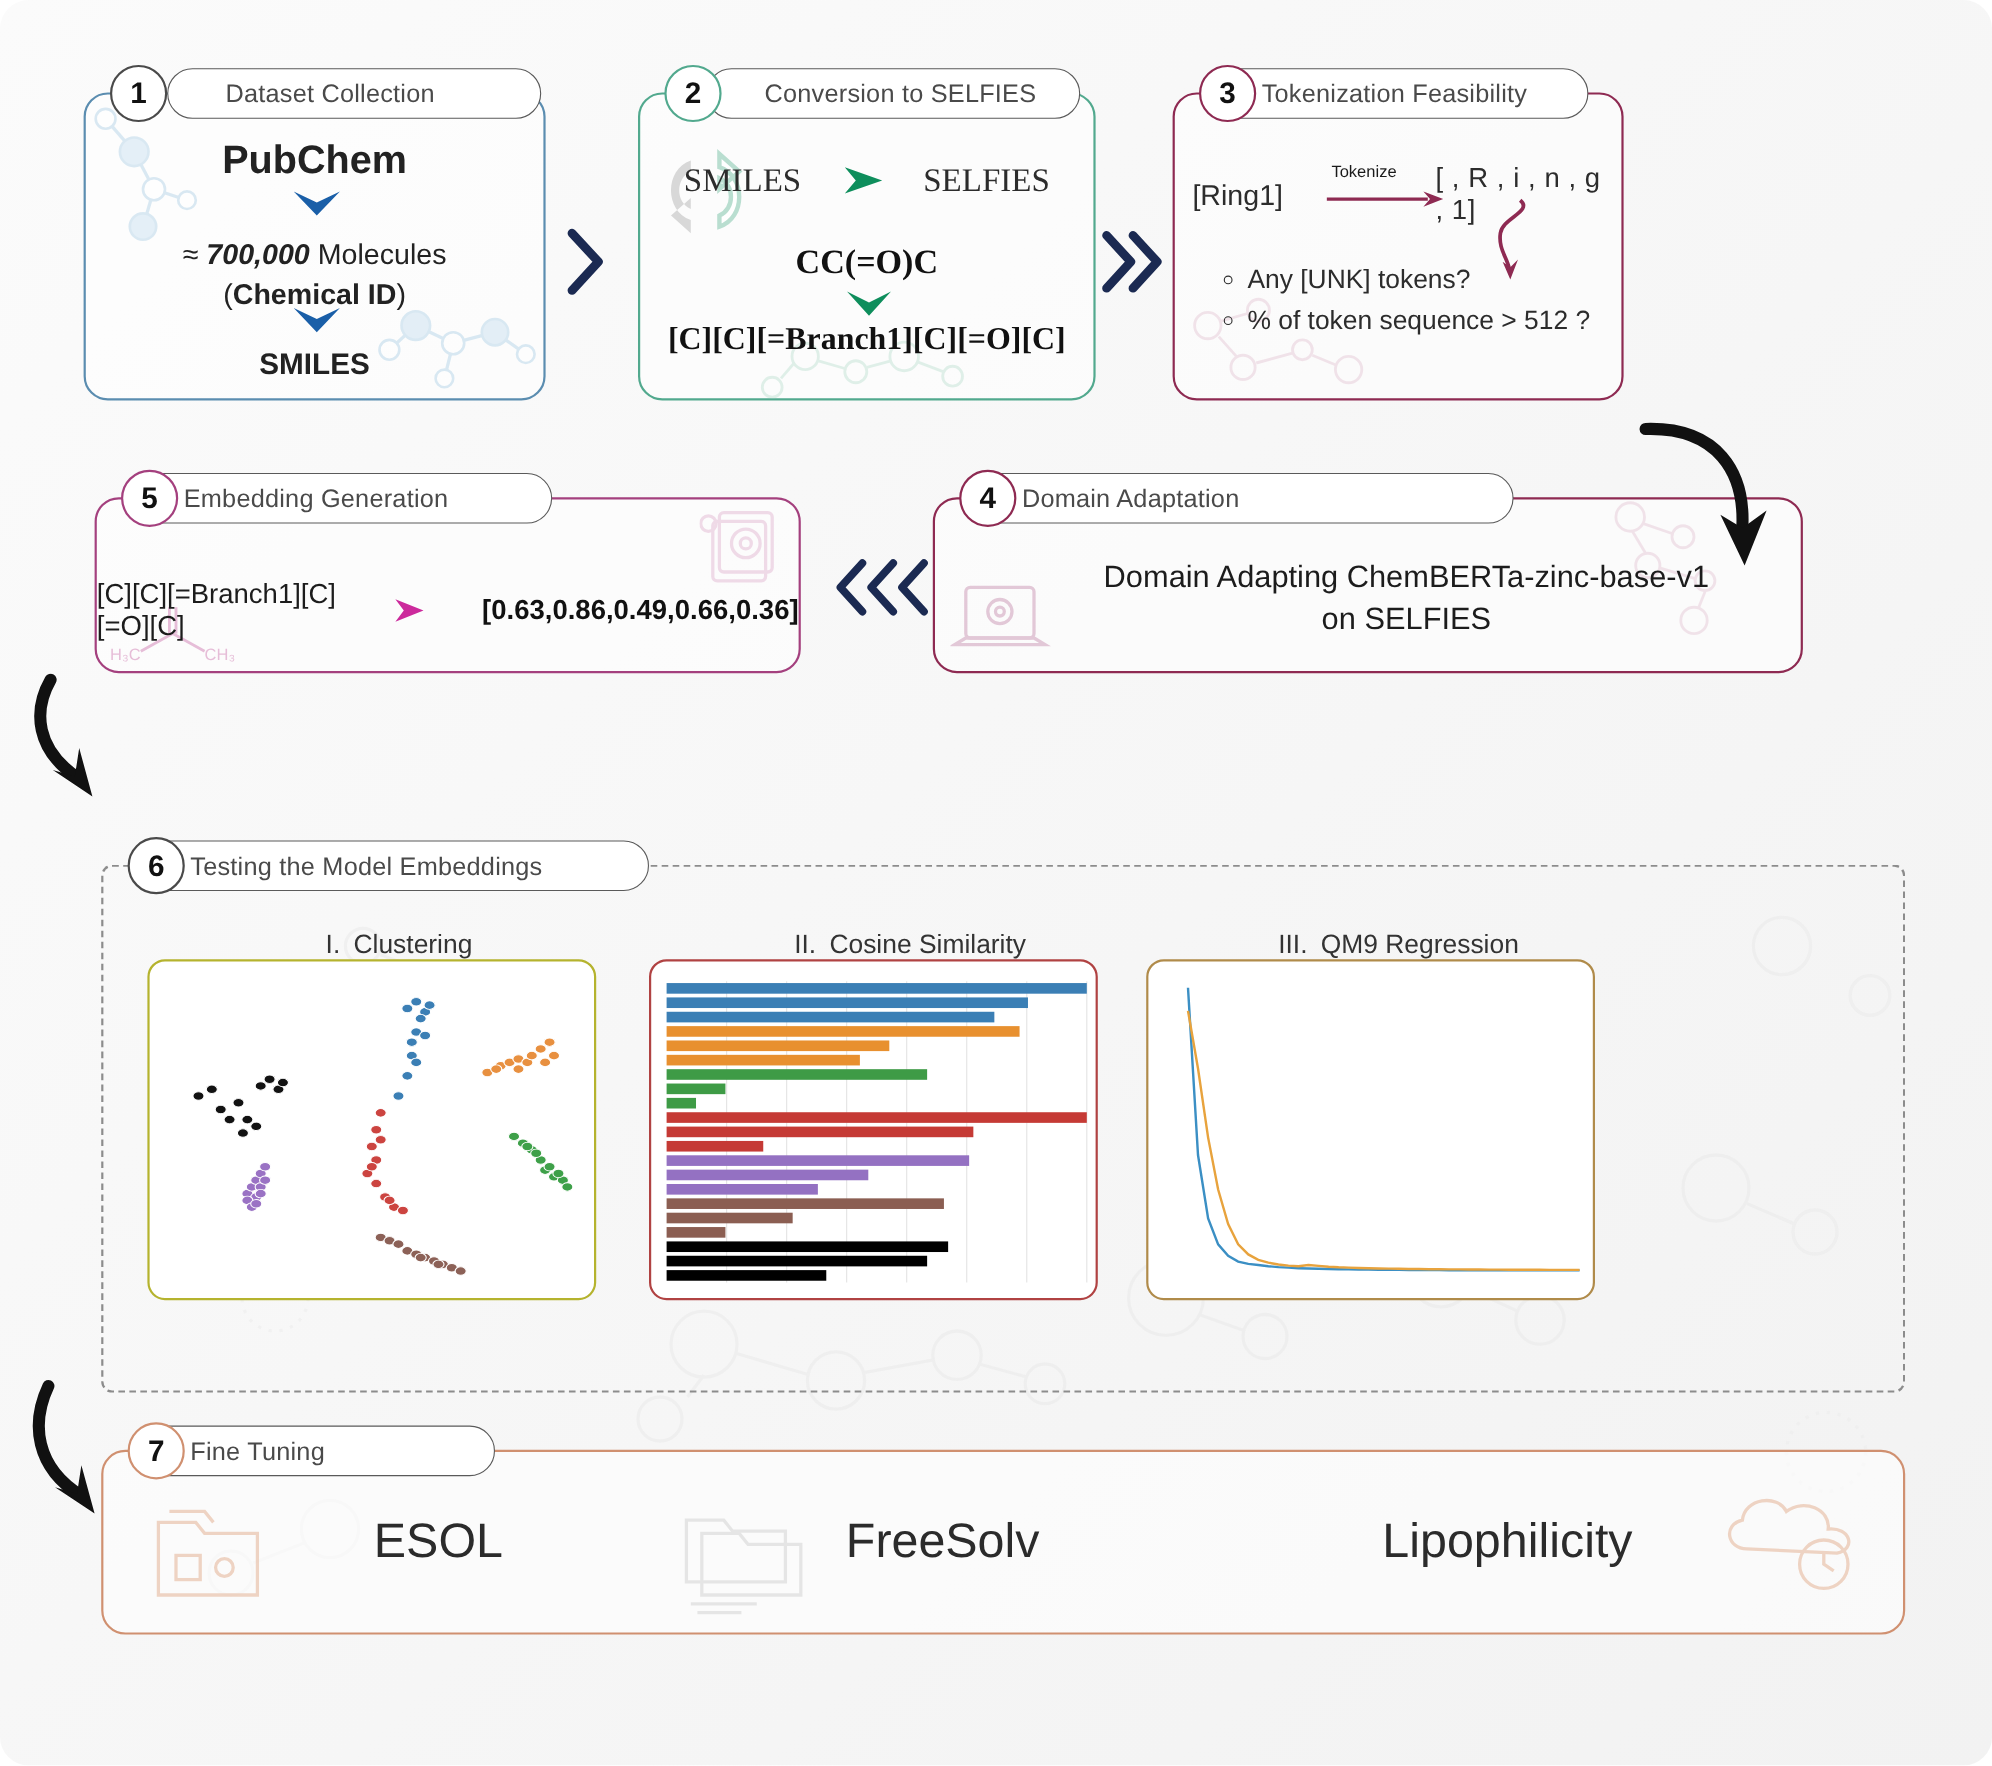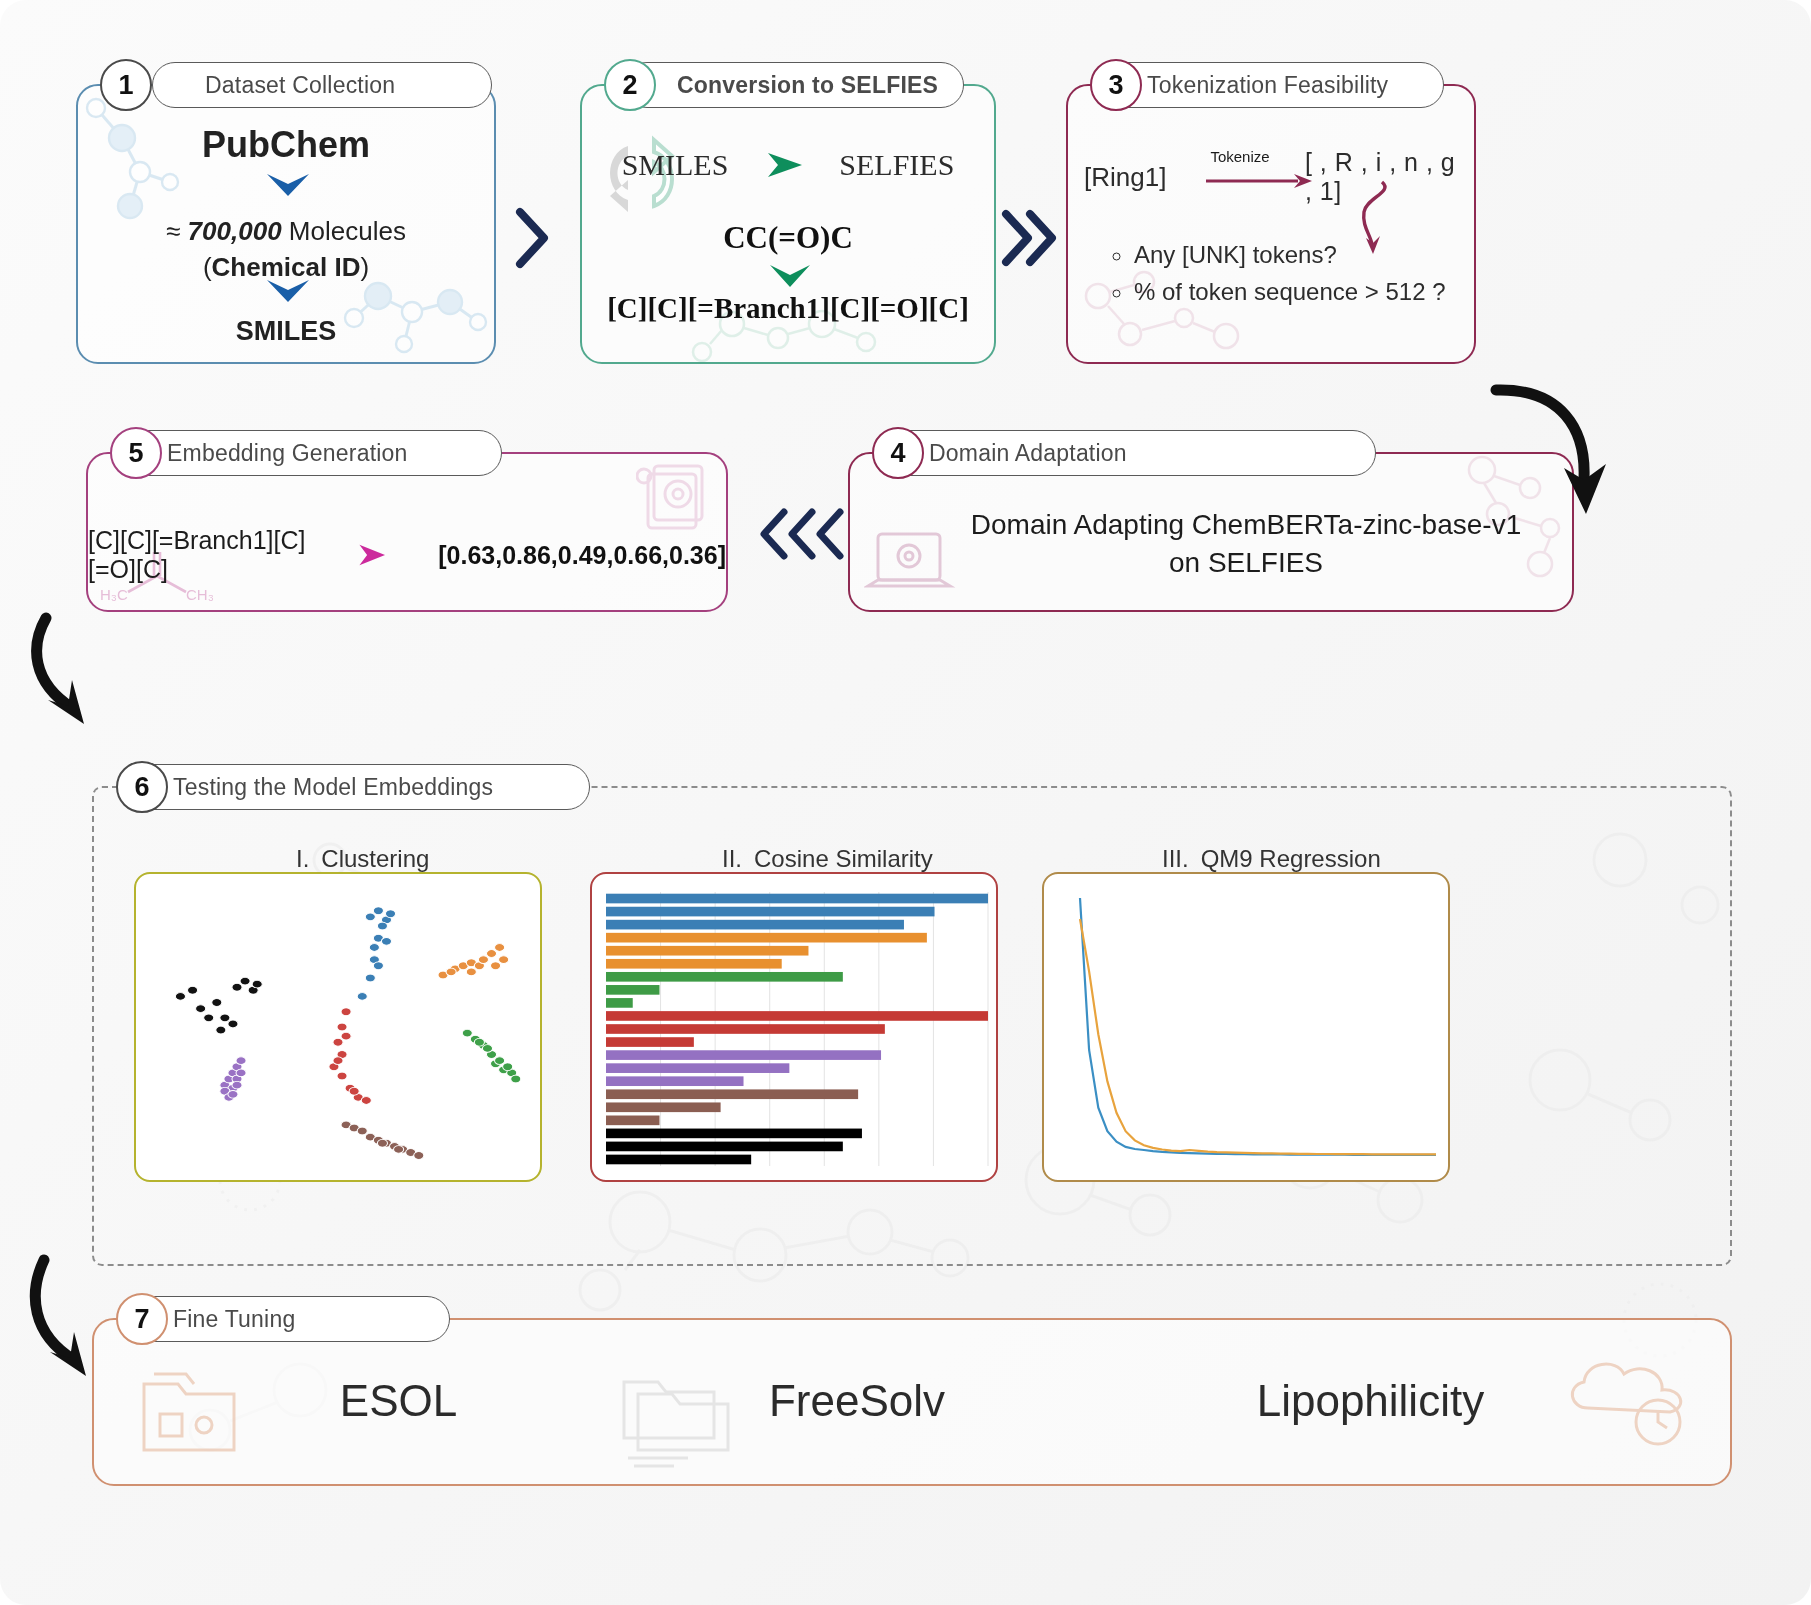--- a/index.html
+++ b/index.html
@@ -38,21 +38,21 @@
   #bdg1{left:100px;top:59px;border:2.4px solid #4a4a4a;}
   .b1-title{position:absolute;left:0;right:0;top:38px;text-align:center;font-size:36px;font-weight:bold;color:#222;}
   .b1-l2{position:absolute;left:0;right:0;top:130px;text-align:center;font-size:26px;color:#222;}
   .b1-l3{position:absolute;left:0;right:0;top:166px;text-align:center;font-size:26px;color:#222;}
   .b1-l4{position:absolute;left:0;right:0;top:230px;text-align:center;font-size:27px;font-weight:bold;color:#222;}
   .ital{font-style:italic;}
   .bold{font-weight:bold;}
 
   
   #box2{left:580px;top:84px;width:416px;height:280px;border:2.4px solid #52a98e;font-family:Liberation Serif, serif;}
-  #tab2{left:624px;top:62px;width:340px;font-weight:bold;}
+  #tab2{left:642px;top:62px;width:340px;}
   #bdg2{left:604px;top:59px;border:2.4px solid #52a98e;}
   .b2-r1{position:absolute;left:0;right:0;top:62px;text-align:center;font-size:30px;color:#2c2c2c;}
   .b2-r2{position:absolute;left:0;right:0;top:134px;text-align:center;font-size:31px;font-weight:bold;color:#111;}
   .b2-r3{position:absolute;left:0;right:0;top:206px;text-align:center;font-size:29px;font-weight:bold;color:#111;}
 
   
   #box3{left:1066px;top:84px;width:410px;height:280px;border:2.4px solid #8e2a52;}
   #tab3{left:1094px;top:62px;width:350px;}
   #bdg3{left:1090px;top:59px;border:2.4px solid #8e2a52;}
   .b3-row{position:absolute;left:16px;top:62px;width:384px;display:flex;align-items:center;justify-content:center;gap:8px;}
@@ -66,21 +66,21 @@
 
   
   #box5{left:86px;top:452px;width:642px;height:160px;border:2.4px solid #a4407e;}
   #tab5{left:114px;top:430px;width:388px;}
   #bdg5{left:110px;top:427px;border:2.4px solid #a4407e;}
   .b5-row{position:absolute;left:0;right:0;top:72px;display:flex;align-items:center;justify-content:center;gap:14px;}
   .b5-in{font-size:25px;color:#1c1c1c;}
   .b5-out{font-size:25px;font-weight:bold;color:#111;margin-left:36px;}
 
   
-  #box4{left:848px;top:452px;width:726px;height:160px;border:2.4px solid #8e2a52;}
+  #box4{left:848px;top:452px;width:791px;height:160px;border:2.4px solid #8e2a52;}
   #tab4{left:876px;top:430px;width:500px;}
   #bdg4{left:872px;top:427px;border:2.4px solid #8e2a52;}
   .b4-text{position:absolute;left:110px;right:40px;top:52px;text-align:center;font-size:28px;color:#1c1c1c;line-height:1.34;}
 
   
   #box6{left:92px;top:786px;width:1640px;height:480px;border:2.4px dashed #8c8c8c;border-radius:10px;background:transparent;}
   #tab6{left:120px;top:764px;width:470px;}
   #bdg6{left:116px;top:761px;border:2.4px solid #4a4a4a;}
   .panel{position:absolute;top:872px;height:310px;border-radius:16px;background:#ffffff;box-sizing:border-box;}
   #panel1{left:134px;width:408px;border:2.2px solid #b5b32e;}

